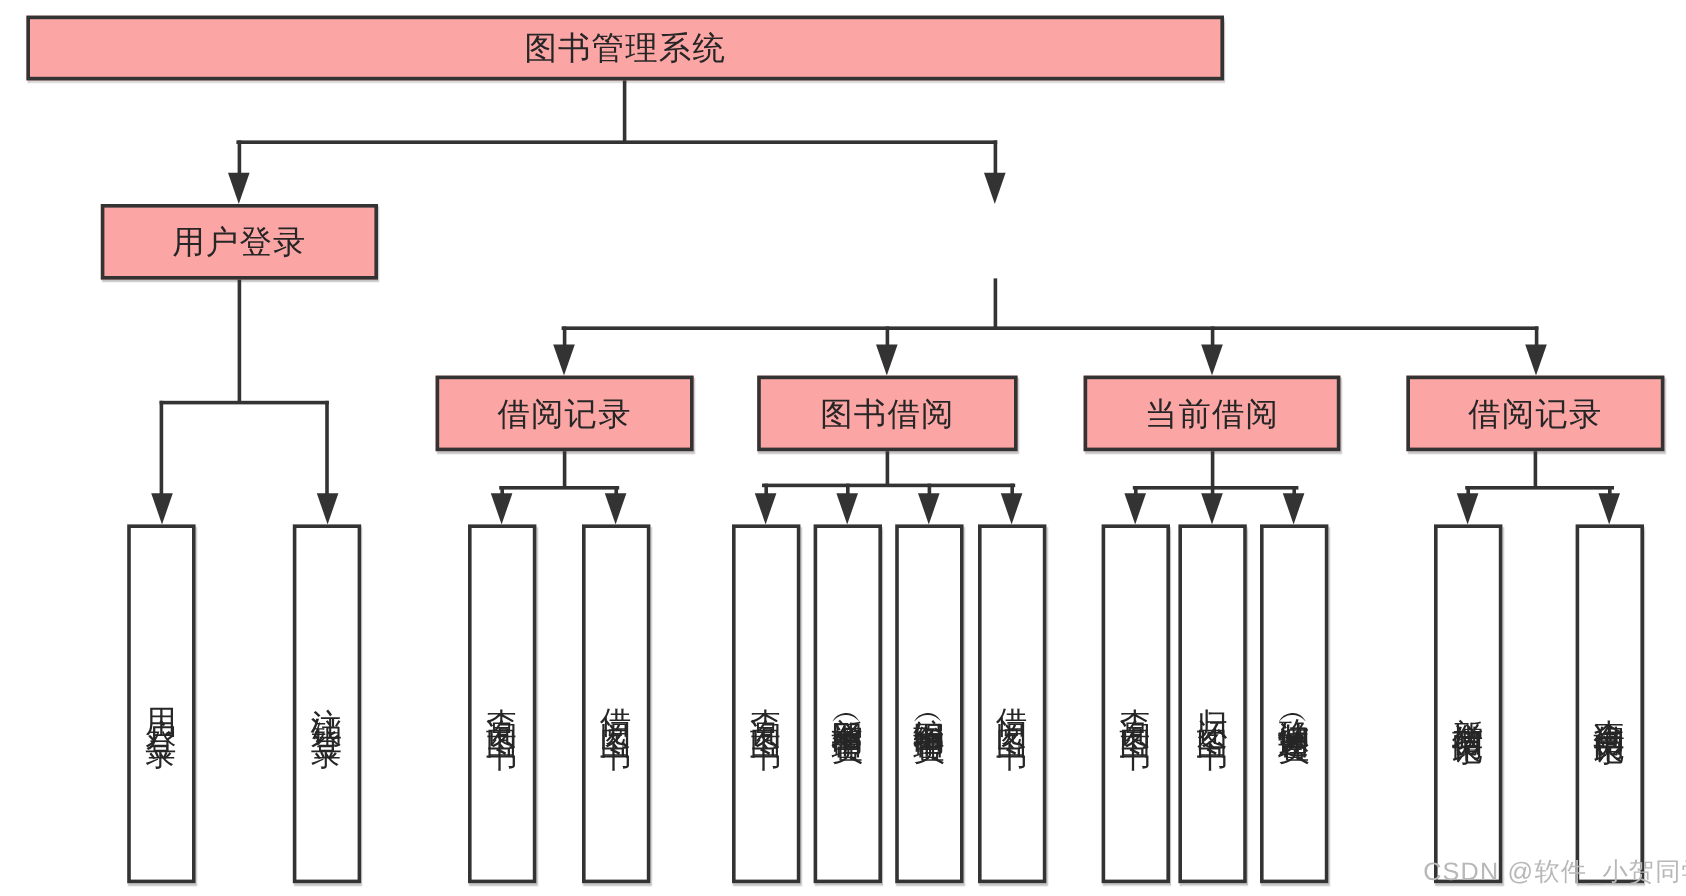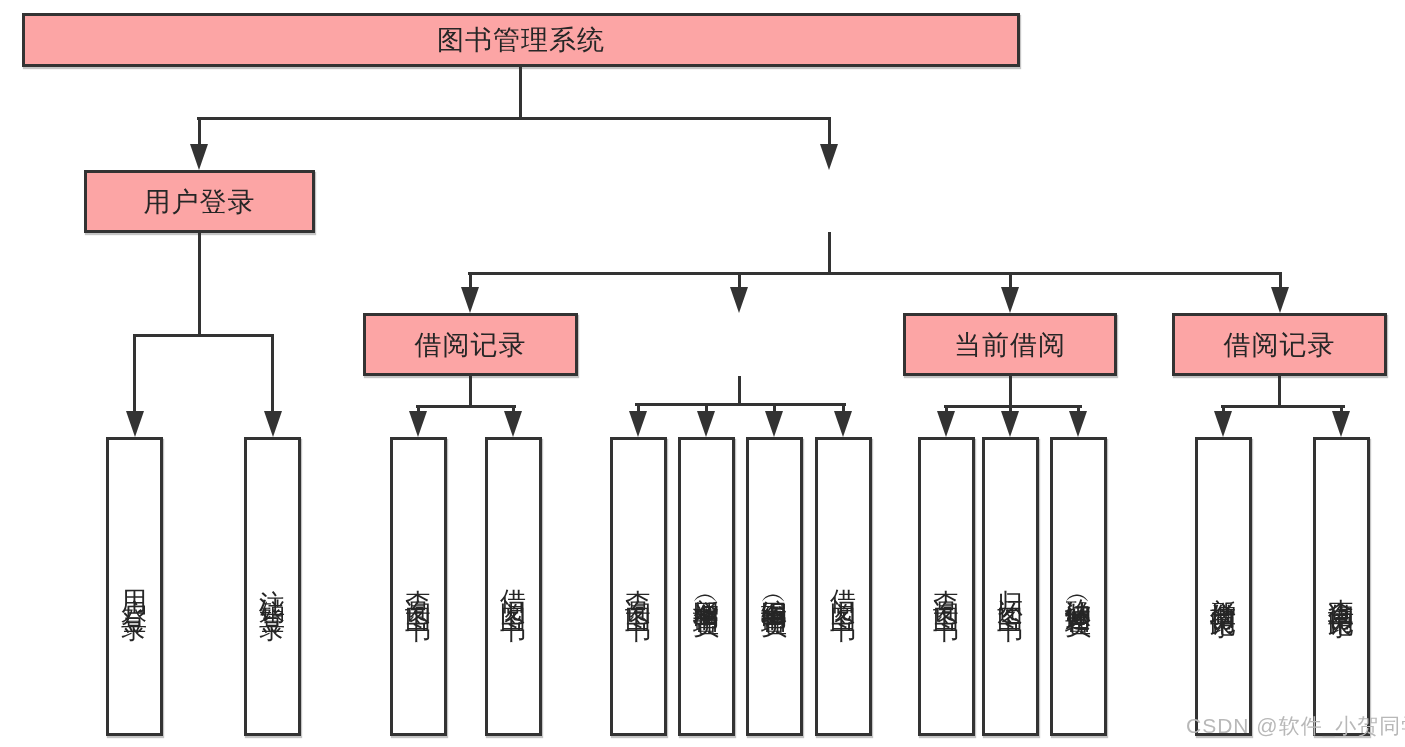--- a/index.html
+++ b/index.html
@@ -83,20 +83,21 @@
   <div class="vl" style="left:469px;top:272px;height:16px;"></div>
   <div class="ah" style="left:461px;top:287px;"></div>
   <div class="vl" style="left:738px;top:272px;height:16px;"></div>
   <div class="ah" style="left:730px;top:287px;"></div>
   <div class="vl" style="left:1009px;top:272px;height:16px;"></div>
   <div class="ah" style="left:1001px;top:287px;"></div>
   <div class="vl" style="left:1279px;top:272px;height:16px;"></div>
   <div class="ah" style="left:1271px;top:287px;"></div>
 
   <div class="box" style="left:363px;top:313px;width:215px;height:63px;">借阅记录</div>
+  <div class="box" style="left:631px;top:313px;width:217px;height:63px;">图书借阅</div>
   <div class="box" style="left:903px;top:313px;width:214px;height:63px;">当前借阅</div>
   <div class="box" style="left:1172px;top:313px;width:215px;height:63px;">借阅记录</div>
 
   <div class="vl" style="left:469px;top:376px;height:30px;"></div>
   <div class="hl" style="left:416px;top:405px;width:100px;"></div>
   <div class="vl" style="left:417px;top:405px;height:8px;"></div>
   <div class="ah" style="left:409px;top:411px;"></div>
   <div class="vl" style="left:512px;top:405px;height:8px;"></div>
   <div class="ah" style="left:504px;top:411px;"></div>
 

